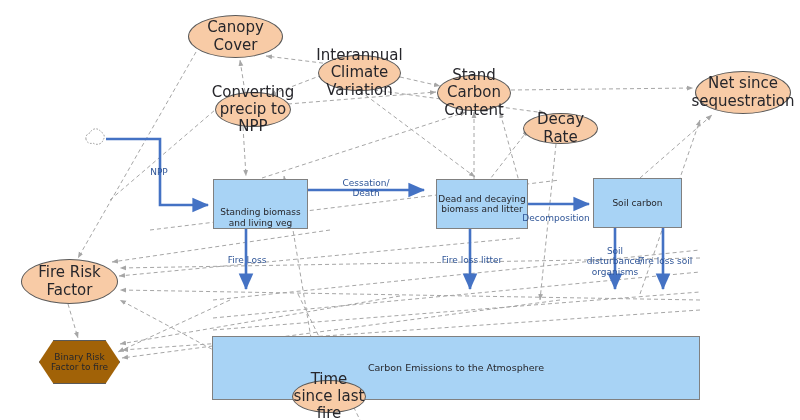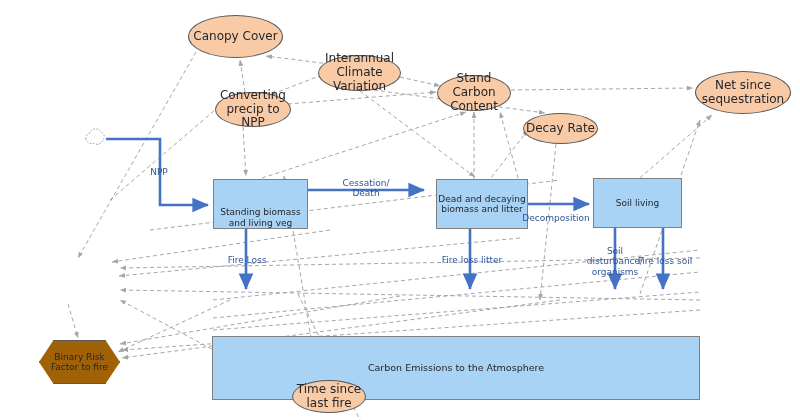--- a/index.html
+++ b/index.html
@@ -6,21 +6,21 @@
   #stage{
     position:relative;width:800px;height:420px;overflow:hidden;
     background:#ffffff;
     font-family:"DejaVu Sans","Liberation Sans",sans-serif;
   }
   svg#wires{position:absolute;left:0;top:0;width:800px;height:420px;}
   .node{position:absolute;box-sizing:border-box;display:flex;align-items:center;justify-content:center;text-align:center;}
   .node span{display:block;line-height:1.15;}
   .ellipse{
     background:#f8cba6;border:1px solid #595959;border-radius:50%;
-    color:#26262b;font-size:12px;
+    color:#26262b;font-size:15px;
   }
   .boxnode{
     background:#a8d3f5;border:1px solid #808080;
     color:#26262b;font-size:9px;
   }
   .hexnode{
     background:#a16207;border:1px solid #595959;
     color:#26262b;font-size:9px;
     clip-path:polygon(18% 0%,82% 0%,100% 50%,82% 100%,18% 100%,0% 50%);
   }
@@ -131,21 +131,21 @@
 
   <div class="node boxnode" style="left:213px;top:179px;width:95px;height:50px;align-items:flex-end;">
     <span>Standing biomass and living veg</span>
   </div>
 
   <div class="node boxnode" style="left:428px;top:179px;width:92px;height:50px;margin-left:8px;">
     <span>Dead and decaying biomass and litter</span>
   </div>
 
   <div class="node boxnode" style="left:593px;top:178px;width:89px;height:50px;">
-    <span>Soil living</span>
+    <span>Soil carbon</span>
   </div>
 
   <div class="node boxnode bigbox" style="left:212px;top:294px;width:488px;height:64px;">
     <span>Carbon Emissions to the Atmosphere</span>
   </div>
 
   <div class="node ellipse" style="left:188px;top:15px;width:95px;height:43px;">
     <span>Canopy Cover</span>
   </div>
 
@@ -162,20 +162,23 @@
   </div>
 
   <div class="node ellipse" style="left:523px;top:113px;width:75px;height:31px;">
     <span>Decay Rate</span>
   </div>
 
   <div class="node ellipse" style="left:695px;top:71px;width:96px;height:43px;">
     <span>Net since sequestration</span>
   </div>
 
+  <div class="node ellipse" style="left:21px;top:259px;width:97px;height:45px;">
+    <span>Fire Risk Factor</span>
+  </div>
 
   <div class="node ellipse" style="left:292px;top:380px;width:74px;height:33px;">
     <span>Time since last fire</span>
   </div>
 
   <div class="node hexnode" style="left:39px;top:340px;width:81px;height:44px;">
     <span>Binary Risk Factor to fire</span>
   </div>
 
   <div class="flowlabel" style="left:141px;top:167px;width:36px;">

